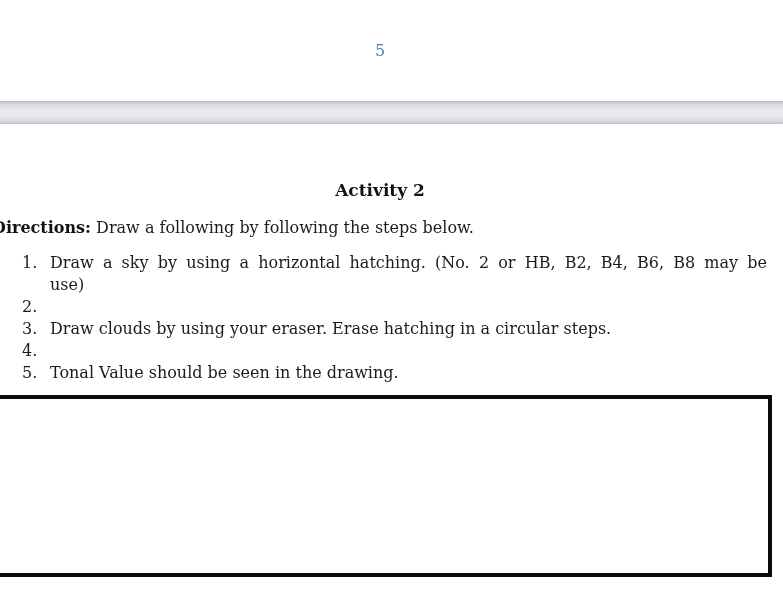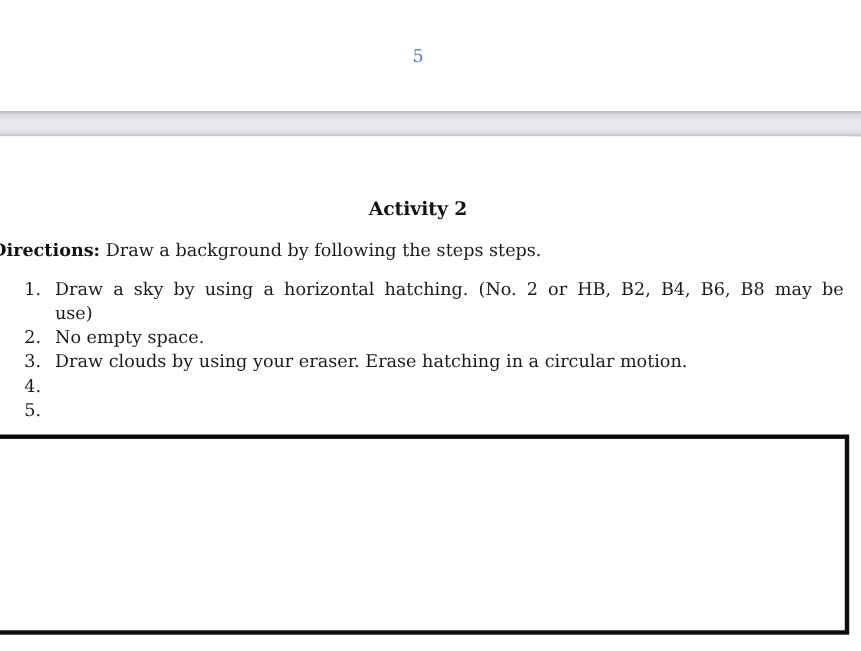--- a/index.html
+++ b/index.html
@@ -123,50 +123,50 @@
     <div class="page-width footer-number">5</div>
   </div>
 
   <div class="page-gap"></div>
 
   <div class="page-next">
 
     <div class="activity-title">Activity 2</div>
 
     <div class="directions">
-      <span class="bold">Directions:</span><span> Draw a background by following the steps steps.</span>
+      <span class="bold">Directions:</span><span> Draw a following by following the steps below.</span>
     </div>
 
     <div class="steps">
 
       <div class="step-line justify-line">
         <span class="step-num">1.</span>
         <span class="jtext">Draw a sky by using a horizontal hatching. (No. 2 or HB, B2, B4, B6, B8 may be</span>
       </div>
 
       <div class="step-line">
         <span>use)</span>
       </div>
 
       <div class="step-line">
         <span class="step-num">2.</span>
-        <span>No empty space.</span>
       </div>
 
       <div class="step-line">
         <span class="step-num">3.</span>
-        <span>Draw clouds by using your eraser. Erase hatching in a circular motion.</span>
+        <span>Draw clouds by using your eraser. Erase hatching in a circular steps.</span>
       </div>
 
       <div class="step-line">
         <span class="step-num">4.</span>
       </div>
 
       <div class="step-line">
         <span class="step-num">5.</span>
+        <span>Tonal Value should be seen in the drawing.</span>
       </div>
 
     </div>
 
     <div class="drawing-box"></div>
 
   </div>
 
 </div>
 

